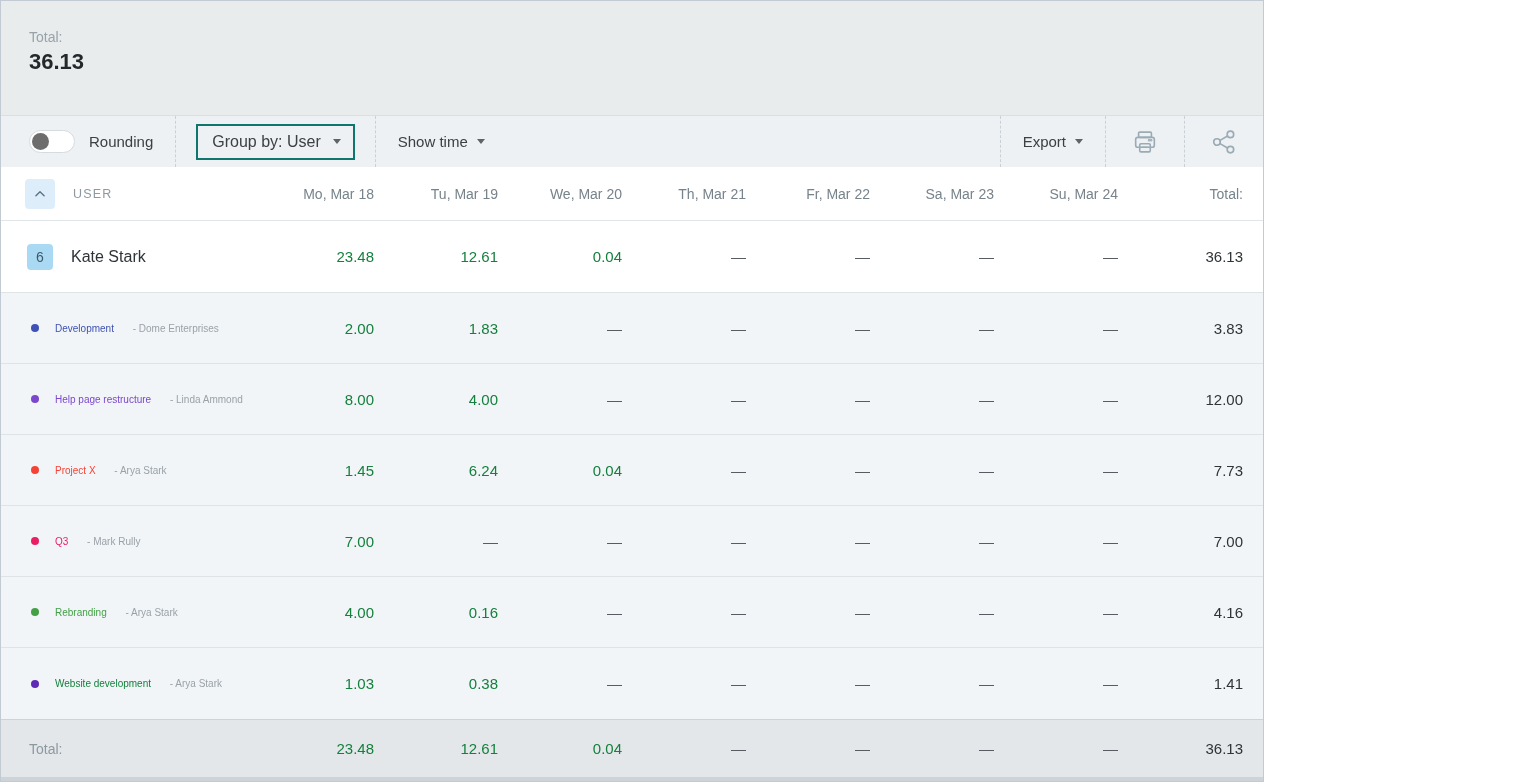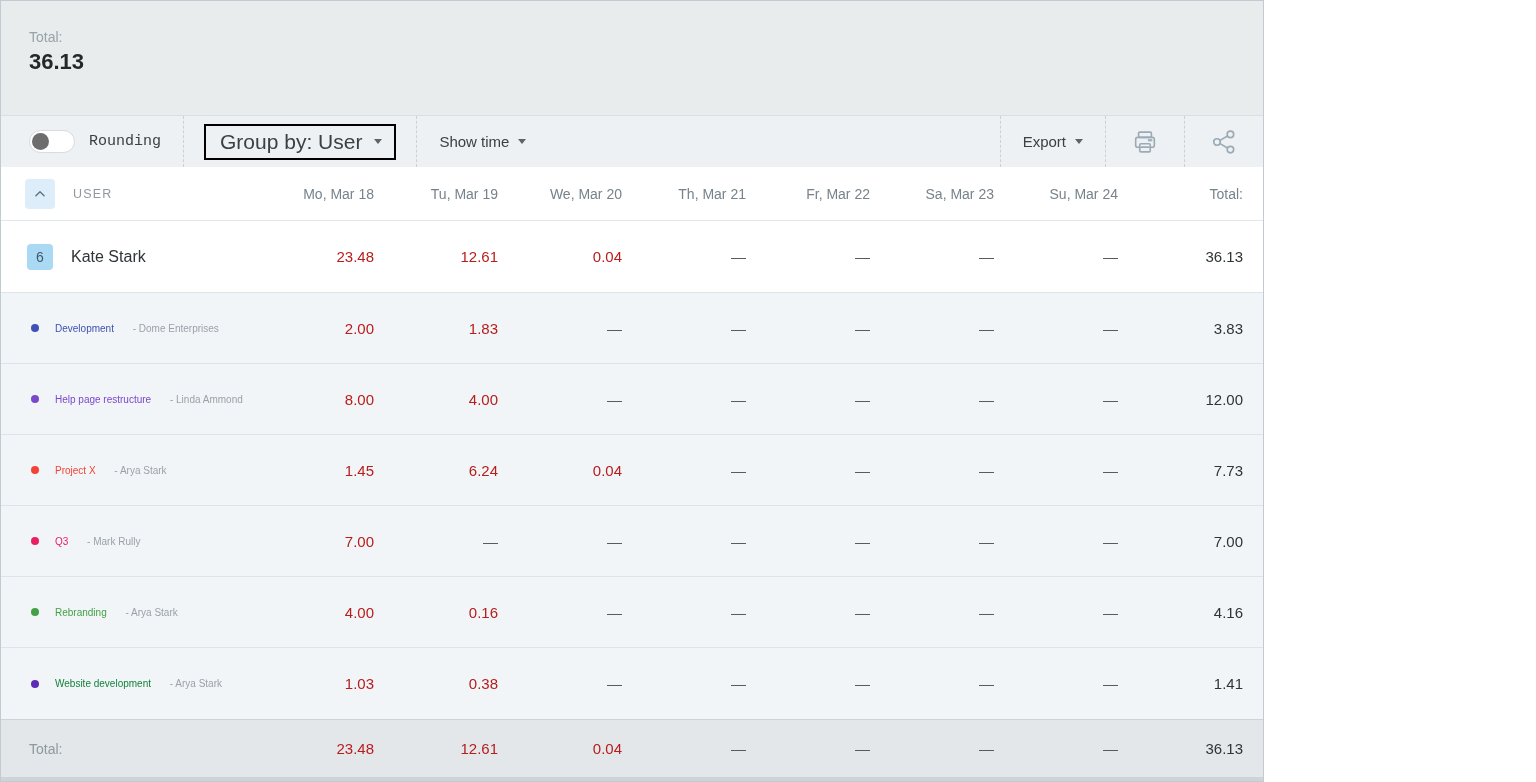--- a/index.html
+++ b/index.html
@@ -25,33 +25,33 @@
   .banner-value { font-size:22px; font-weight:bold; color:#24282b; margin-top:4px; }
   
   .toolbar {
     height:52px; background:#eef1f3;
     border-top:1px solid #d9dfe2;
     display:flex; align-items:stretch; justify-content:space-between;
     flex:0 0 auto;
   }
   .tb-left, .tb-right { display:flex; align-items:stretch; }
   .tb-divider { border-left:1px dashed #c9d1d6; align-self:stretch; }
-  .toggle-wrap { display:flex; align-items:center; gap:14px; padding:0 22px 0 28px; background:none; border:none; cursor:pointer;font-family:Liberation Mono, monospace; }
+  .toggle-wrap { display:flex; align-items:center; gap:14px; padding:0 22px 0 28px; background:none; border:none; cursor:pointer; }
   .toggle {
     width:46px; height:23px; border-radius:12px;
     background:#ffffff; border:1px solid #d5dbdf;
     display:inline-flex; align-items:center; padding:2px;
   }
   .knob { width:17px; height:17px; border-radius:50%; background:#6d6d6d; }
   .tb-label { font-size:15px; color:#3c4043; }
   .groupby {
     margin:0 20px; padding:0 12px 0 14px; align-self:center;
     height:36px; display:flex; align-items:center; gap:12px;
-    border:2px solid #000000; background:transparent; cursor:pointer;
-    font-size:21px; color:#3c4043; font-family:inherit;
+    border:2px solid #0f766e; background:transparent; cursor:pointer;
+    font-size:16px; color:#3c4043; font-family:inherit;
   }
   .flatbtn {
     display:flex; align-items:center; gap:9px;
     background:none; border:none; cursor:pointer;
     font-size:15px; color:#3c4043; font-family:inherit;
     padding:0 22px;
   }
   .caret {
     width:0; height:0; display:inline-block;
     border-left:4px solid transparent; border-right:4px solid transparent;
@@ -72,21 +72,21 @@
   .thead { height:54px; background:#ffffff; border-bottom:1px solid #e1e6e9; }
   .th-first { display:flex; align-items:center; gap:18px; padding-left:24px; }
   .collapse {
     width:30px; height:30px; border-radius:4px; border:none; cursor:pointer;
     background:#ddeefa; display:flex; align-items:center; justify-content:center;
     color:#5c7482;
   }
   .th-user { font-size:12.5px; letter-spacing:1.2px; color:#8d99a1; }
   .th-day { font-size:14px; color:#77838b; text-align:right; padding-right:4px; }
   .th-total { font-size:14px; color:#77838b; text-align:right; padding-right:20px; }
-  .cell { font-size:15px; color:#b91c1c; text-align:right; padding-right:4px; }
+  .cell { font-size:15px; color:#15803d; text-align:right; padding-right:4px; }
   .cell.dash { color:#565c61; }
   .cell-total { font-size:15px; color:#2f3437; text-align:right; padding-right:20px; }
   .user-row { height:72px; background:#ffffff; border-bottom:1px solid #dfe4e7; }
   .user-first { display:flex; align-items:center; gap:18px; padding-left:26px; }
   .badge {
     width:26px; height:26px; border-radius:4px; background:#aad9f4;
     color:#3e5a6a; font-size:14px;
     display:flex; align-items:center; justify-content:center;
   }
   .user-name { font-size:16px; color:#2f3437; }

